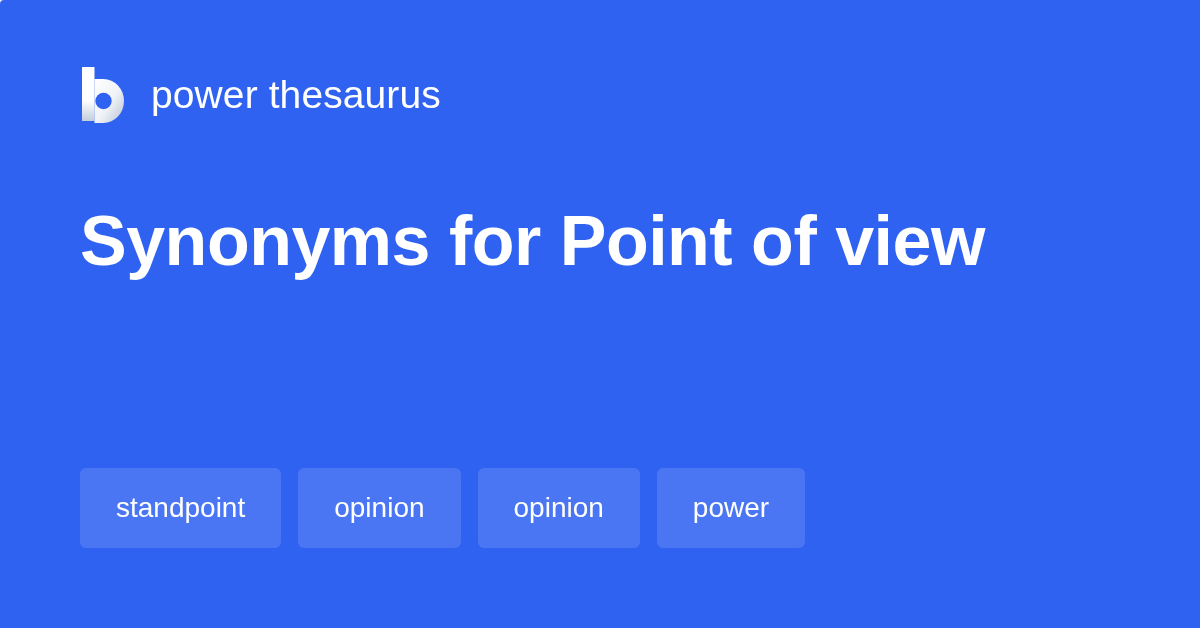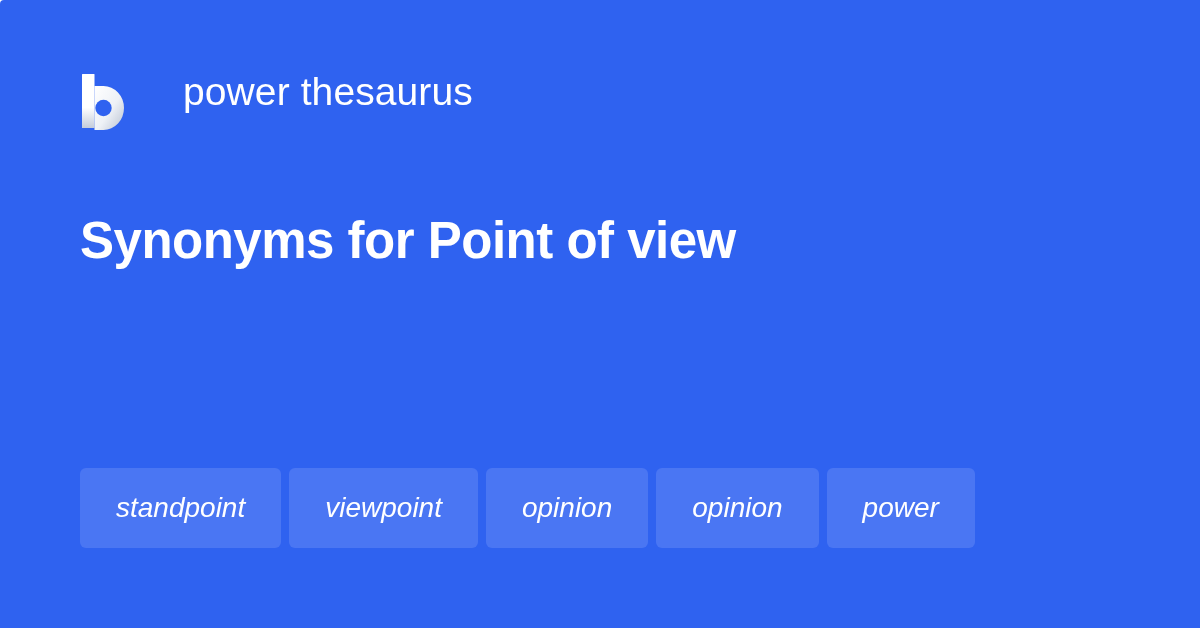--- a/index.html
+++ b/index.html
@@ -22,25 +22,24 @@
     box-sizing: border-box;
     background: #2f62f0;
     border-radius: 4px 0 0 0;
     overflow: hidden;
   }
 
   
   .brand {
     position: absolute;
     left: 80px;
-    top: 72px;
+    top: 64px;
     display: flex;
-    align-items: flex-start;
+    align-items: center;
     height: 60px;
-    gap: 32px;
   }
 
   .brand-mark {
     width: 46px;
     height: 58px;
     display: block;
     flex: none;
   }
 
   .brand-name {
@@ -53,38 +52,37 @@
     white-space: nowrap;
   }
 
   
   .headline {
     position: absolute;
     left: 80px;
     top: 186px;
     width: 930px;
     color: #ffffff;
-    font-size: 51px;
+    font-size: 70px;
     font-weight: 700;
     line-height: 110px;
     letter-spacing: -0.5px;
     margin: 0;
   }
 
   
   .chips {
     position: absolute;
     left: 80px;
     top: 468px;
     width: 1050px;
     display: flex;
     flex-wrap: nowrap;
     align-items: center;
-    gap: 8px;
-    font-style: italic;
+    gap: 17px;
   }
 
   .chip {
     height: 80px;
     box-sizing: border-box;
     padding: 0 36px;
     display: flex;
     align-items: center;
     justify-content: center;
     background: #4a76f3;
@@ -132,23 +130,20 @@
     <span class="brand-name">power thesaurus</span>
   </div>
 
   <h1 class="headline">Synonyms for Point of view</h1>
 
   <div class="chips">
     <div class="chip">
       <span>standpoint</span>
     </div>
     <div class="chip">
-      <span>viewpoint</span>
-    </div>
-    <div class="chip">
       <span>opinion</span>
     </div>
     <div class="chip">
       <span>opinion</span>
     </div>
     <div class="chip">
       <span>power</span>
     </div>
   </div>
 

